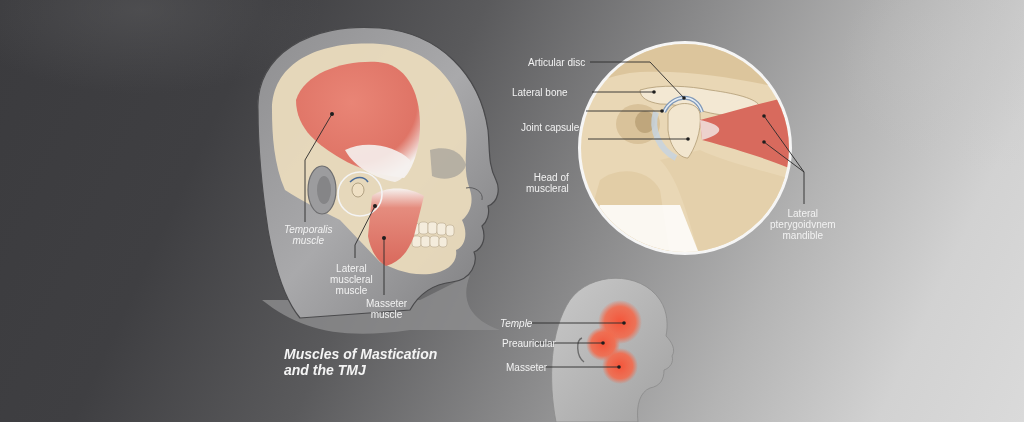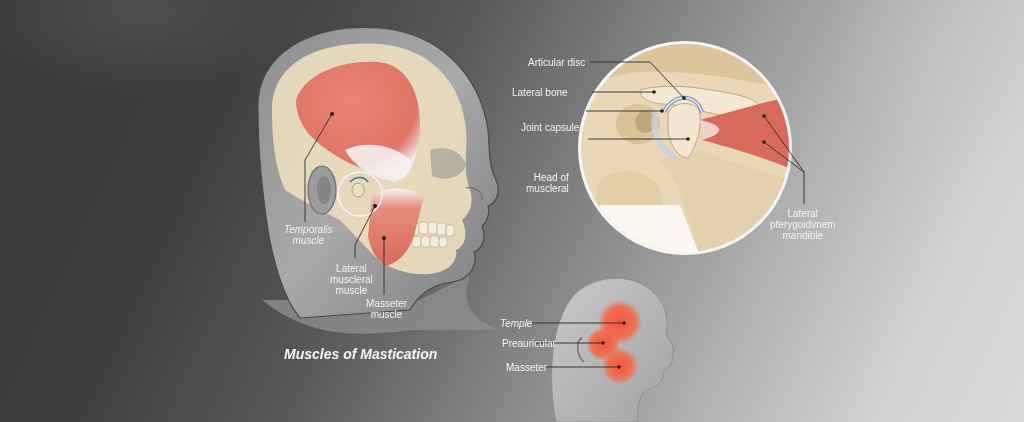--- a/index.html
+++ b/index.html
@@ -193,14 +193,15 @@
     <div>pterygoidvnem</div>
     <div>mandible</div>
   </div>
 
   <div class="lbl right" style="left:500px;top:318px;font-style:italic;">Temple</div>
   <div class="lbl right" style="left:502px;top:338px;">Preauricular</div>
   <div class="lbl right" style="left:506px;top:362px;">Masseter</div>
 
   <div class="title">
     <span>Muscles of Mastication</span>
+    <span>and the TMJ</span>
   </div>
 </div>
 
 </body></html>

